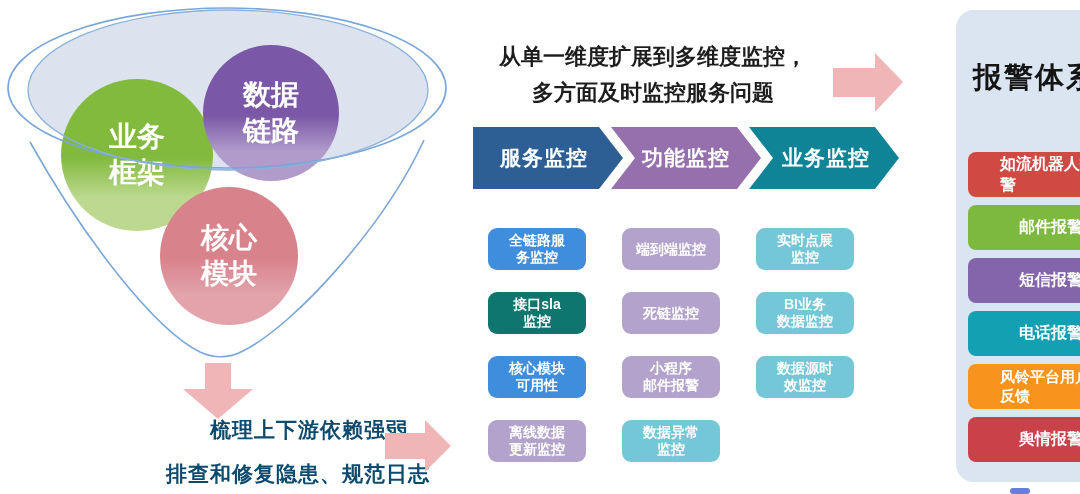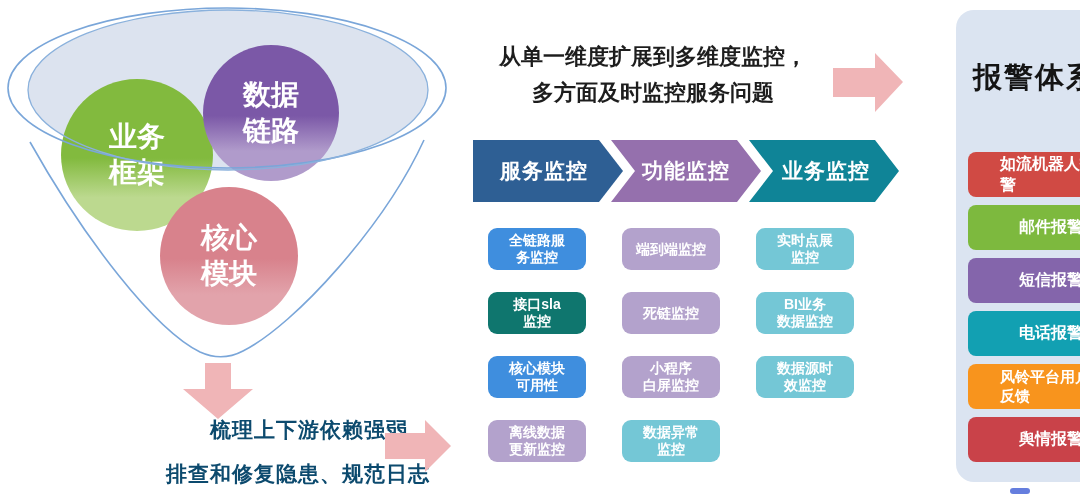--- a/index.html
+++ b/index.html
@@ -24,21 +24,21 @@
     font-size:21px;font-weight:bold;color:#0c4a6e;letter-spacing:1px;
   }
 
   
   .heading-line{
     position:absolute;left:468px;width:370px;text-align:center;
     font-size:22px;font-weight:bold;color:#1d1d1d;
   }
 
   
-  .chevron-band{position:absolute;left:473px;top:140px;width:434px;height:62px;}
+  .chevron-band{position:absolute;left:473px;top:127px;width:434px;height:62px;}
   .chevron-label{
     position:absolute;top:0;height:62px;display:flex;align-items:center;justify-content:center;
     color:#ffffff;font-size:21px;font-weight:bold;letter-spacing:1px;
   }
 
   
   .mgrid{
     position:absolute;left:488px;top:228px;
     display:grid;grid-template-columns:98px 98px 98px;column-gap:36px;
     grid-auto-rows:42px;row-gap:22px;
@@ -149,21 +149,21 @@
     <div class="mbox" style="background: rgb(116, 199, 214);">
         <span class="pre">BI业务
 数据监控</span>
       </div>
     <div class="mbox" style="background: rgb(63, 142, 222);">
         <span class="pre">核心模块
 可用性</span>
       </div>
     <div class="mbox" style="background: rgb(179, 162, 204);">
         <span class="pre">小程序
-白屏监控</span>
+邮件报警</span>
       </div>
     <div class="mbox" style="background: rgb(116, 199, 214);">
         <span class="pre">数据源时
 效监控</span>
       </div>
     <div class="mbox" style="background: rgb(179, 162, 204);">
         <span class="pre">离线数据
 更新监控</span>
       </div>
     <div class="mbox" style="background: rgb(116, 199, 214);">

